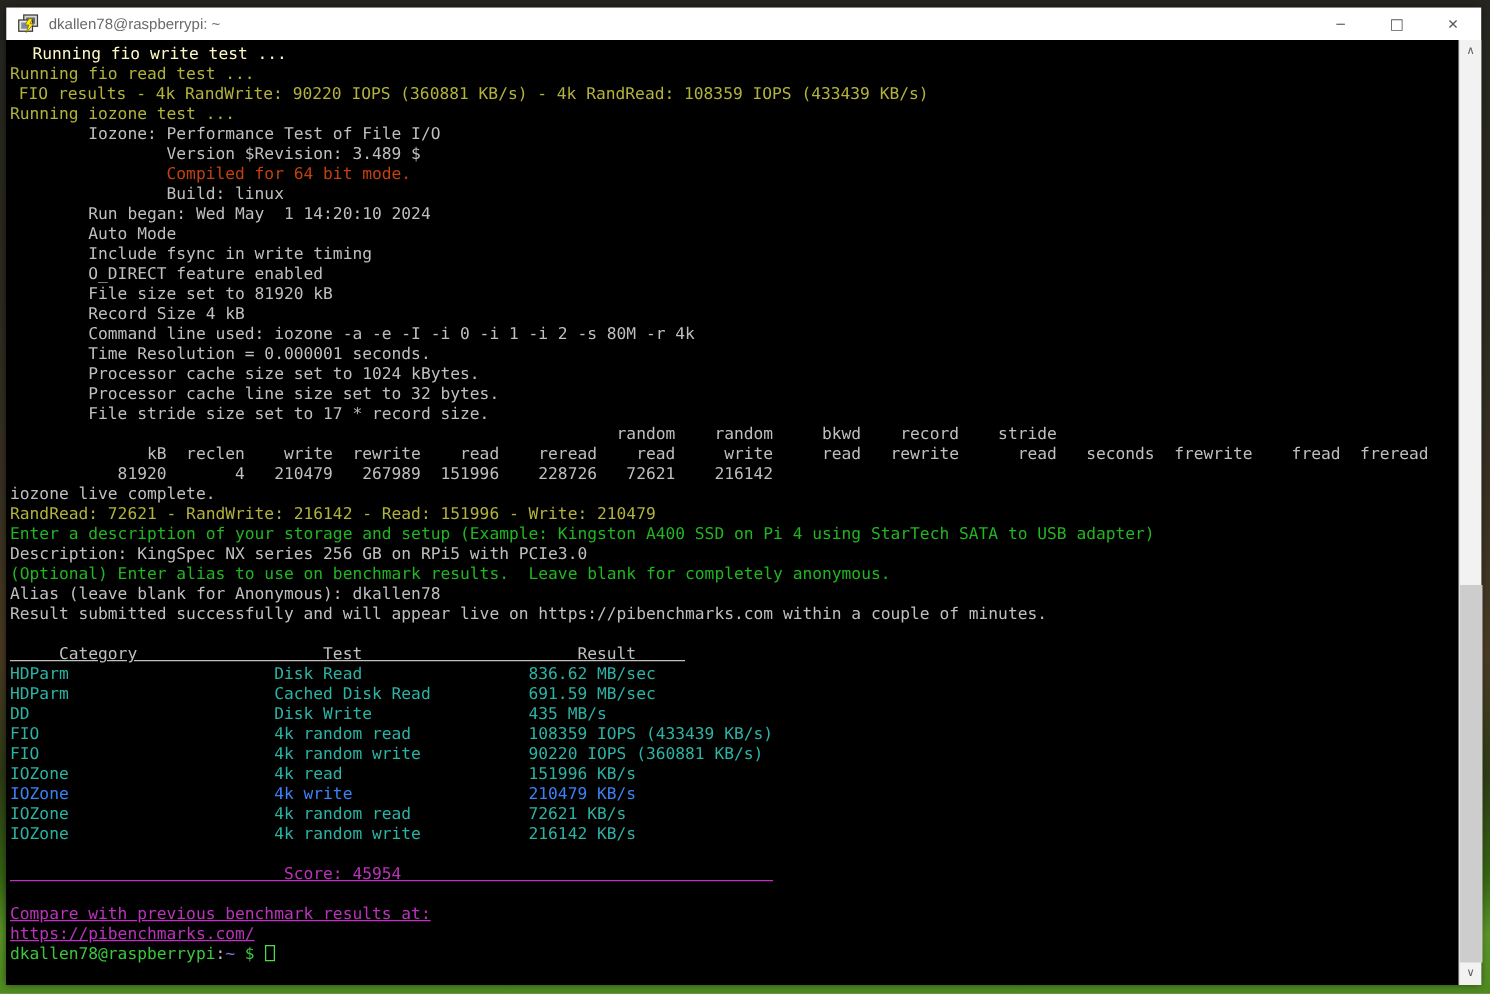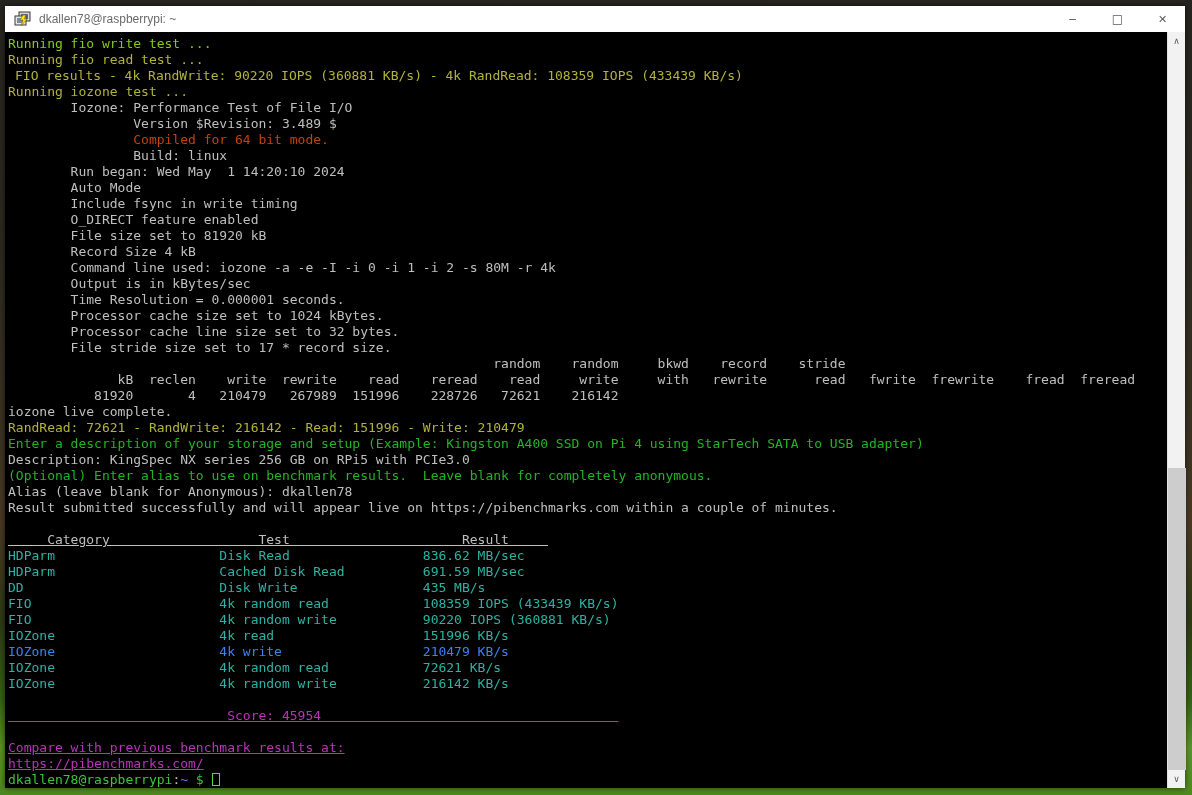--- a/index.html
+++ b/index.html
@@ -66,42 +66,41 @@
     </span>
     <span class="title">dkallen78@raspberrypi: ~</span>
     <div class="controls">
       <div class="wbtn">─</div>
       <div class="wbtn max">□</div>
       <div class="wbtn">✕</div>
     </div>
   </div>
   <div class="term-wrap">
     <div class="terminal" id="terminal">
-        <div class="line"><span style="color: #84cc16;">Running fio write test ...</span></div>
+        <div class="line"><span style="color: #fef9c3; margin-left: 18px;">Running fio write test ...</span></div>
         <div class="line"><span style="color: rgb(178, 178, 60);">Running fio read test ...</span></div>
         <div class="line"><span style="color: rgb(178, 178, 60); margin-left: 7px;">FIO results - 4k RandWrite: 90220 IOPS (360881 KB/s) - 4k RandRead: 108359 IOPS (433439 KB/s)</span></div>
         <div class="line"><span style="color: rgb(178, 178, 60);">Running iozone test ...</span></div>
         <div class="line"><span style="color: rgb(191, 191, 191);">        Iozone: Performance Test of File I/O</span></div>
         <div class="line"><span style="color: rgb(191, 191, 191);">                Version $Revision: 3.489 $</span></div>
         <div class="line"><span style="color: #c2410c;">                Compiled for 64 bit mode.</span></div>
         <div class="line"><span style="color: rgb(191, 191, 191);">                Build: linux</span></div>
         <div class="line"><span style="color: rgb(191, 191, 191);">        Run began: Wed May  1 14:20:10 2024</span></div>
         <div class="line"><span style="color: rgb(191, 191, 191);">        Auto Mode</span></div>
         <div class="line"><span style="color: rgb(191, 191, 191);">        Include fsync in write timing</span></div>
         <div class="line"><span style="color: rgb(191, 191, 191);">        O_DIRECT feature enabled</span></div>
         <div class="line"><span style="color: rgb(191, 191, 191);">        File size set to 81920 kB</span></div>
         <div class="line"><span style="color: rgb(191, 191, 191);">        Record Size 4 kB</span></div>
         <div class="line"><span style="color: rgb(191, 191, 191);">        Command line used: iozone -a -e -I -i 0 -i 1 -i 2 -s 80M -r 4k</span></div>
-        <div class="line"><span style="color: rgb(191, 191, 191);">        Output is in kBytes/sec</span></div>
         <div class="line"><span style="color: rgb(191, 191, 191);">        Time Resolution = 0.000001 seconds.</span></div>
         <div class="line"><span style="color: rgb(191, 191, 191);">        Processor cache size set to 1024 kBytes.</span></div>
         <div class="line"><span style="color: rgb(191, 191, 191);">        Processor cache line size set to 32 bytes.</span></div>
         <div class="line"><span style="color: rgb(191, 191, 191);">        File stride size set to 17 * record size.</span></div>
         <div class="line"><span style="color: rgb(191, 191, 191);">                                                              random    random     bkwd    record    stride</span></div>
-        <div class="line"><span style="color: rgb(191, 191, 191);">              kB  reclen    write  rewrite    read    reread    read     write     with   rewrite      read   fwrite  frewrite    fread  freread</span></div>
+        <div class="line"><span style="color: rgb(191, 191, 191);">              kB  reclen    write  rewrite    read    reread    read     write     read   rewrite      read   seconds  frewrite    fread  freread</span></div>
         <div class="line"><span style="color: rgb(191, 191, 191);">           81920       4   210479   267989  151996    228726   72621    216142</span></div>
         <div class="line"><span style="color: rgb(191, 191, 191);">iozone live complete.</span></div>
         <div class="line"><span style="color: rgb(178, 178, 60); text-align: center;">RandRead: 72621 - RandWrite: 216142 - Read: 151996 - Write: 210479</span></div>
         <div class="line"><span style="color: rgb(34, 181, 34);">Enter a description of your storage and setup (Example: Kingston A400 SSD on Pi 4 using StarTech SATA to USB adapter)</span></div>
         <div class="line"><span style="color: rgb(191, 191, 191);">Description: KingSpec NX series 256 GB on RPi5 with PCIe3.0</span></div>
         <div class="line"><span style="color: rgb(34, 181, 34);">(Optional) Enter alias to use on benchmark results.  Leave blank for completely anonymous.</span></div>
         <div class="line"><span style="color: rgb(191, 191, 191);">Alias (leave blank for Anonymous): dkallen78</span></div>
         <div class="line"><span style="color: rgb(191, 191, 191);">Result submitted successfully and will appear live on https://pibenchmarks.com within a couple of minutes.</span></div>
         <div class="line"></div>
         <div class="line"><span class="u" style="color: rgb(191, 191, 191);">     Category                   Test                      Result     </span></div>

